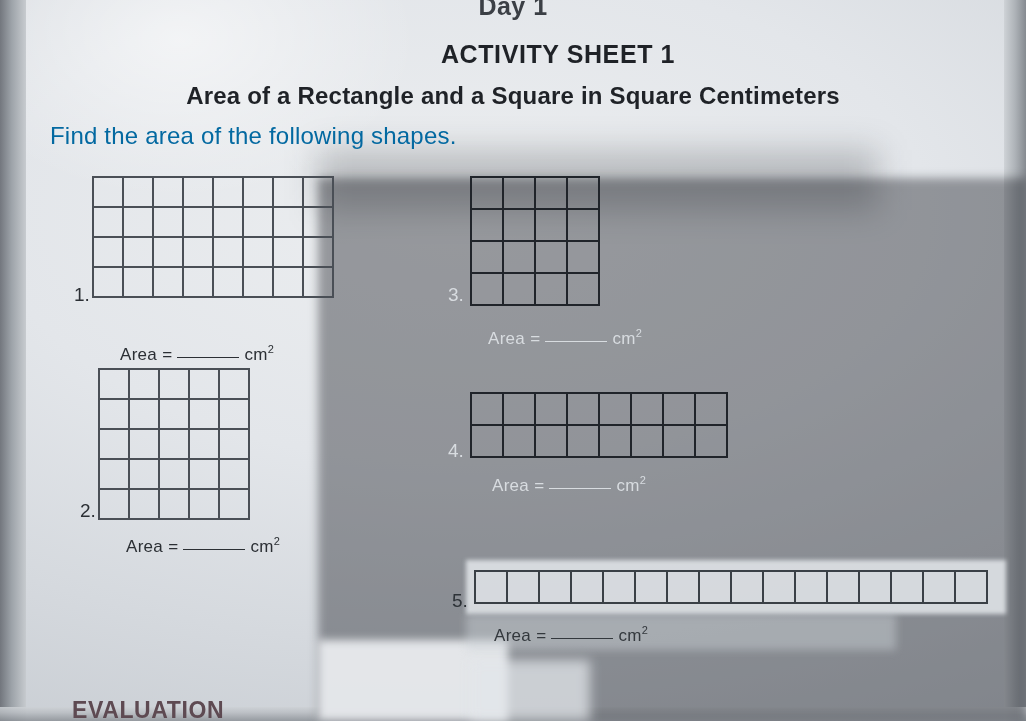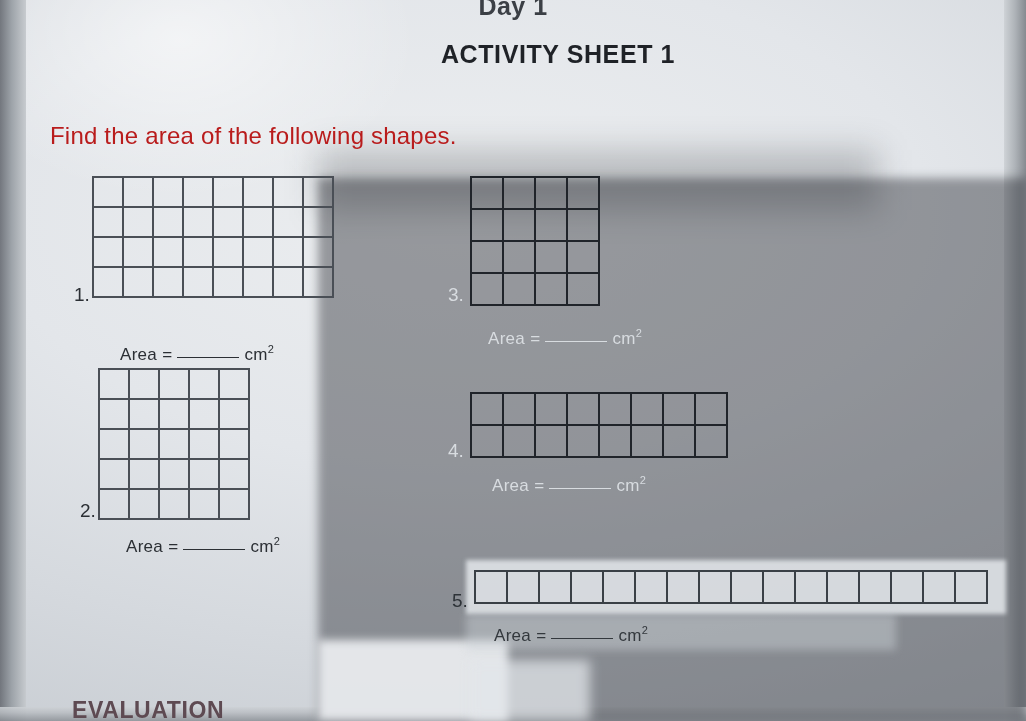--- a/index.html
+++ b/index.html
@@ -110,21 +110,21 @@
     text-align: center;
     font-size: 24px;
     font-weight: 700;
     color: #1f2227;
     letter-spacing: .2px;
   }
   .instruction {
     top: 122px; left: 50px;
     font-size: 24px;
     font-weight: 400;
-    color: #b91c1c;
+    color: #0369a1;
     letter-spacing: .2px;
   }
   .evaluation {
     left: 72px; top: 697px;
     font-size: 23px;
     font-weight: 700;
     color: #5e4a52;
     letter-spacing: .6px;
   }
 
@@ -196,20 +196,21 @@
   <div class="right-edge"></div>
   <div class="bottom-edge"></div>
 
   <div class="shadow-soft-top"></div>
   <div class="shadow-main"></div>
   <div class="shadow-notch"></div>
   <div class="shadow-notch2"></div>
 
   <div class="t day-title blur-soft">Day 1</div>
   <div class="t sheet-title">ACTIVITY SHEET 1</div>
+  <div class="t subtitle">Area of a Rectangle and a Square in Square Centimeters</div>
   <div class="t instruction">Find the area of the following shapes.</div>
 
   <div class="fig" id="fig1" style="left:92px; top:176px;">
     <div class="grid" style="grid-template-columns: repeat(8, 30px); grid-template-rows: repeat(4, 30px);">
         <div class="cell"></div>
         <div class="cell"></div>
         <div class="cell"></div>
         <div class="cell"></div>
         <div class="cell"></div>
         <div class="cell"></div>

